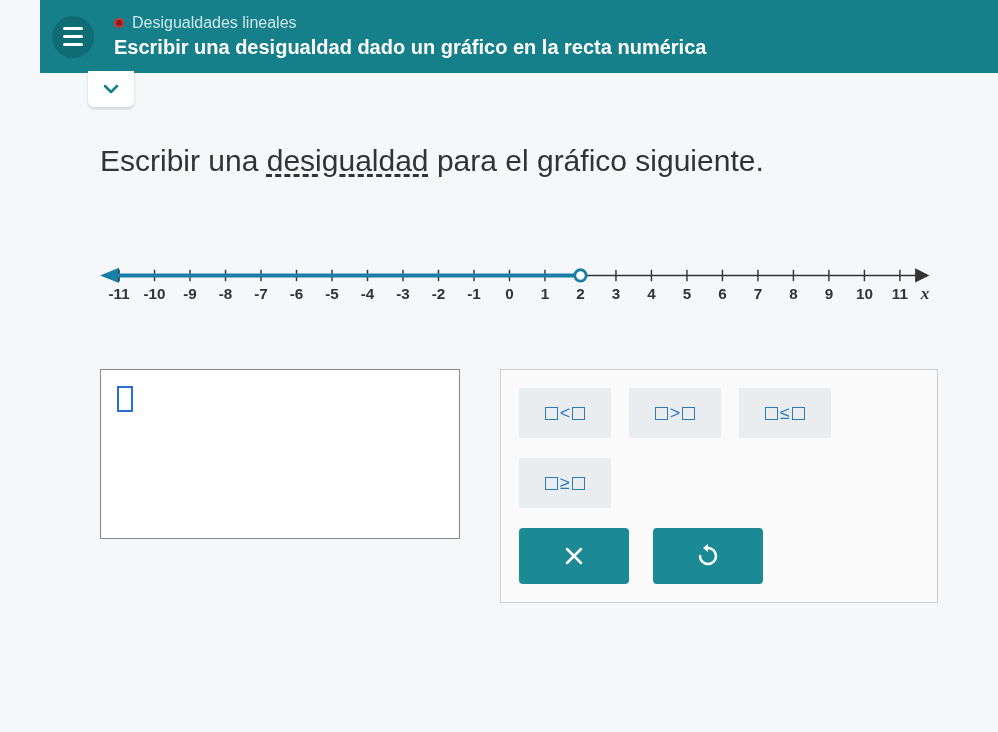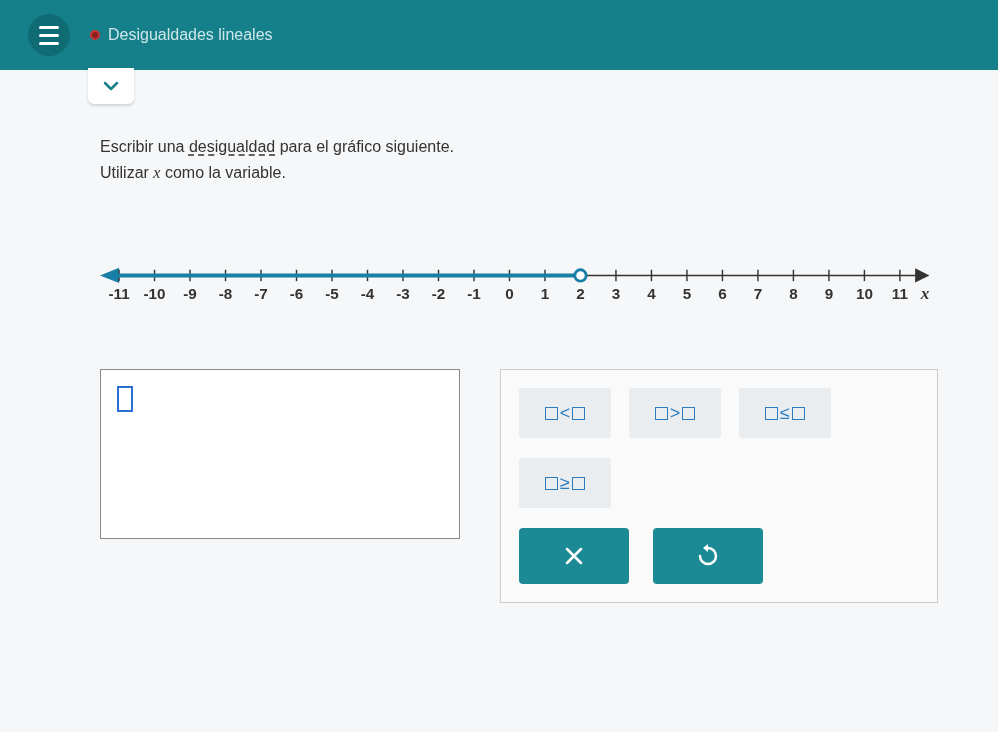--- a/index.html
+++ b/index.html
@@ -8,22 +8,23 @@
     background: #f5f7f8;
     width: 998px;
     height: 732px;
     overflow: hidden;
   }
   .header {
     background: #15808a;
     color: #fff;
     display: flex;
     align-items: center;
-    padding: 14px 28px;
+    padding: 14px 12px;
     gap: 20px;
+    margin-left: 40px;
   }
   .menu-btn {
     width: 42px; height: 42px;
     border-radius: 50%;
     background: #0f6b74;
     display: flex; flex-direction: column;
     align-items: center; justify-content: center;
     gap: 5px;
     cursor: pointer;
   }
@@ -38,21 +39,21 @@
     margin-left: 88px;
     margin-top: -2px;
     border-radius: 0 0 6px 6px;
     display: flex; align-items: center; justify-content: center;
     box-shadow: 0 2px 3px rgba(0,0,0,0.15);
     cursor: pointer;
   }
   .content {
     padding: 30px 60px 20px 100px;
   }
-  .instr { font-size: 16px; color: #333; line-height: 1.6; }
+  .instr { font-size: 30px; color: #333; line-height: 1.6; }
   .instr .ul { text-decoration: underline; text-decoration-style: dashed; text-underline-offset: 3px; }
   .instr .ital { font-style: italic; font-family: "Times New Roman", serif; }
   .numline-wrap { margin: 60px 0 40px 0; font-weight: bold; }
   svg.numline { width: 100%; height: 80px; }
   .lower { display: flex; gap: 40px; align-items: flex-start; }
   .answer-box {
     width: 360px; height: 170px;
     border: 1px solid #888;
     background: #fff;
     padding: 16px;
@@ -95,35 +96,33 @@
   <div class="menu-btn">
     <span></span>
       <span></span>
       <span></span>
   </div>
   <div class="header-text">
     <div class="breadcrumb">
       <span class="dot"></span>
       <span>Desigualdades lineales</span>
     </div>
+    <div class="title">Escribir una desigualdad dado un gráfico en la recta numérica</div>
   </div>
 </div>
 
 <div class="collapser">
   <svg width="20" height="20" viewBox="0 0 20 20">
     <path d="M4 7 L10 13 L16 7" stroke="#15808a" stroke-width="2.5" fill="none" stroke-linecap="round" stroke-linejoin="round"></path>
   </svg>
 </div>
 
 <div class="content">
   <p class="instr">
     <span>Escribir una </span><span class="ul">desigualdad</span><span> para el gráfico siguiente.</span>
-  </p>
-  <p class="instr">
-    <span>Utilizar </span><span class="ital">x</span><span> como la variable.</span>
   </p>
 
   <div class="numline-wrap">
     <svg class="numline" viewBox="0 0 880 80">
       <defs>
         <marker id="arrR" markerWidth="10" markerHeight="10" refX="6" refY="5" orient="auto">
           <path d="M0,0 L10,5 L0,10 z" fill="#333"></path>
         </marker>
       </defs>
 

